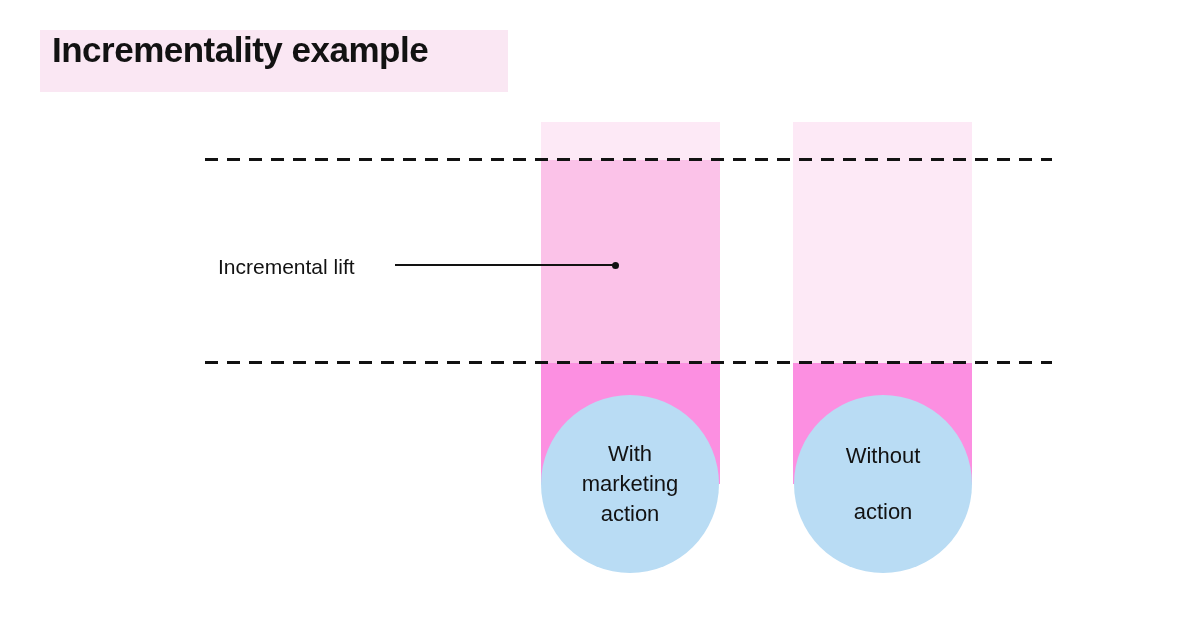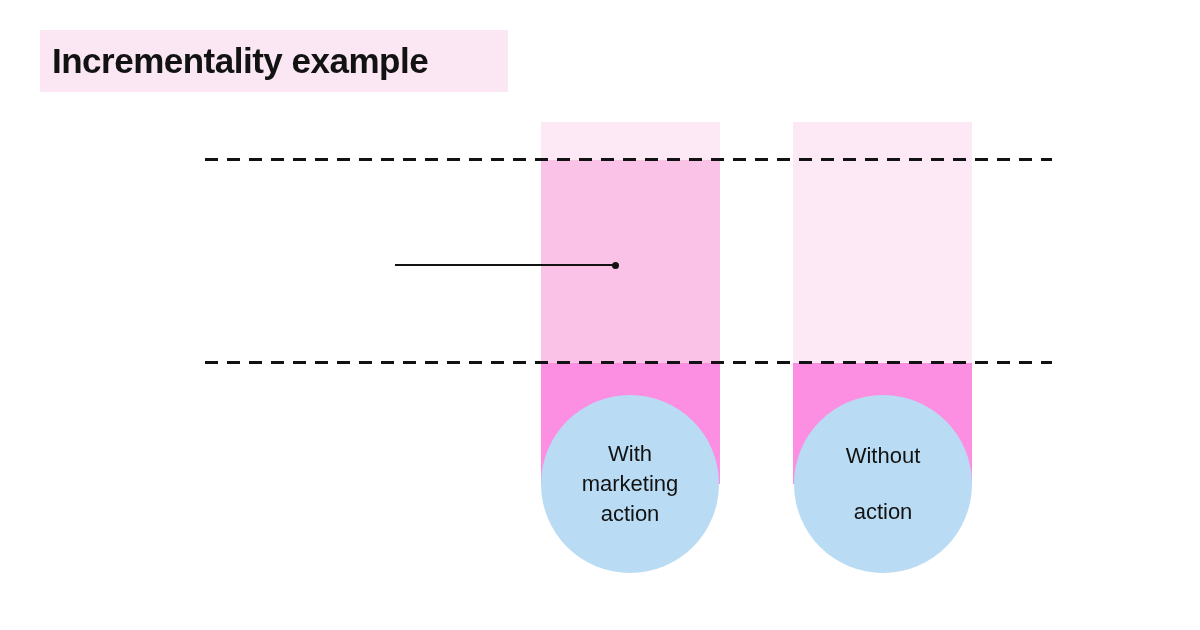--- a/index.html
+++ b/index.html
@@ -21,21 +21,21 @@
   .stage{
     position:relative;
     width:1200px;height:630px;
     overflow:hidden;
     background:var(--background);
   }
   .title-block{
     position:absolute;left:40px;top:30px;
     width:468px;height:62px;
     background:var(--title-bg);
-    display:flex;align-items:center;
+    display:flex;
     padding-left:12px;
   }
   .title-text{
     font-size:35px;font-weight:700;
     letter-spacing:-0.5px;
     color:var(--ink);
     white-space:nowrap;
   }
   .dashed-line{
     position:absolute;left:205px;width:847px;height:3px;
@@ -123,16 +123,17 @@
     <span class="circle-line">With</span>
     <span class="circle-line">marketing</span>
     <span class="circle-line">action</span>
   </div>
 
   <div class="circle circle-without">
     <span class="circle-line">Without</span>
     <span class="circle-line">action</span>
   </div>
 
+  <span class="annotation-label">Incremental lift</span>
   <div class="annotation-line"></div>
   <div class="annotation-dot"></div>
 
 </div>
 
 </body></html>

